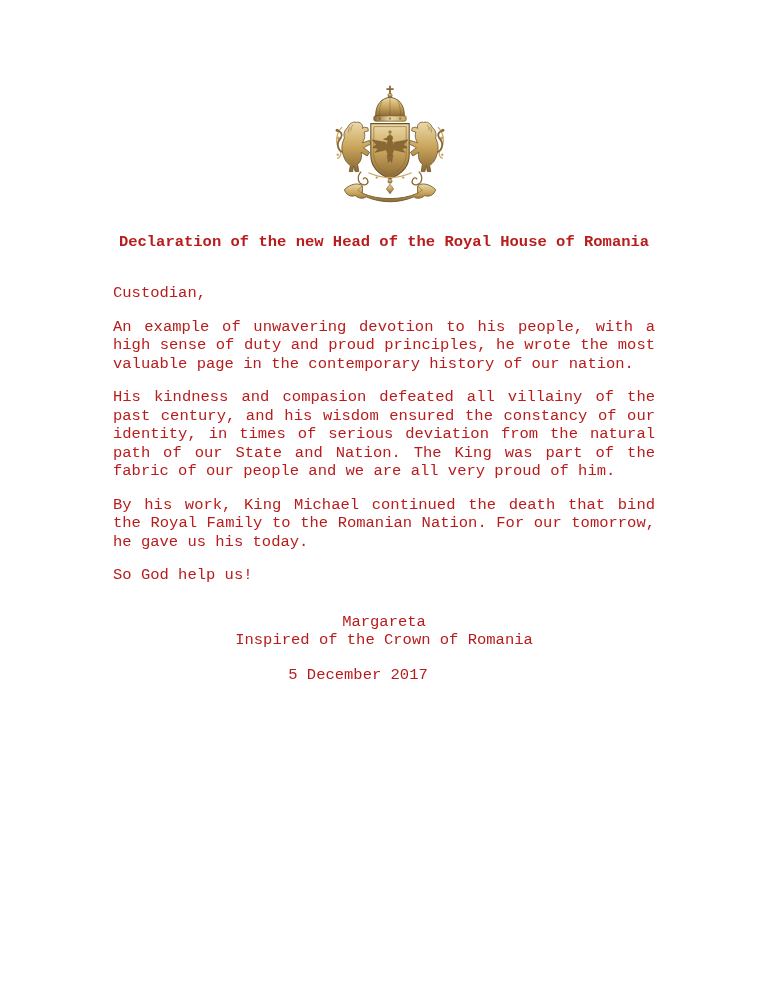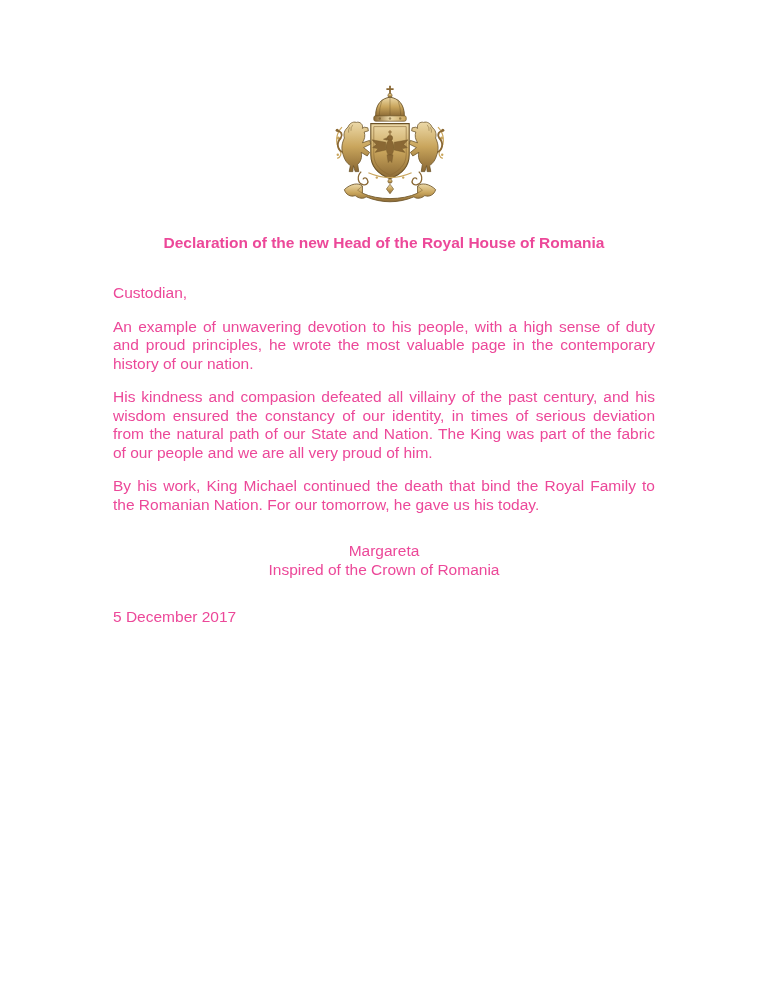--- a/index.html
+++ b/index.html
@@ -6,22 +6,22 @@
     --gold-light:#ecd9a8;
     --gold-mid:#c9a55c;
     --gold-dark:#8a6834;
     --gold-outline:#6b5226;
   }
   html,body{margin:0;padding:0;background:#ffffff;}
   .page{
     position:relative;
     width:768px;height:994px;
     background:#ffffff;
-    font-family:Liberation Sans, sans-serif;
-    color:#ec4899;
+    font-family:Liberation Mono, monospace;
+    color:#b91c1c;
     overflow:hidden;
     margin:0 auto;
   }
   .emblem{
     position:absolute;
     top:84px;left:324px;
     width:132px;height:132px;
   }
   .doc-title{
     position:absolute;
@@ -39,22 +39,22 @@
   .body-text p{margin:0 0 15px 0;}
   .body-text p.salutation{text-align:left;}
   .body-text p.justify{text-align:justify;}
   .body-text p.closing{margin-bottom:0;text-align:left;}
   .signature-block{
     margin-top:28px;
     text-align:center;
   }
   .signature-block div{line-height:18.5px;}
   .date-line{
-    margin-top:29px;
-    text-align:left;
+    margin-top:16px;
+    text-align:center;
     padding-right:52px;
     line-height:18.5px;
   }
   .lion-tail,.thin-orn{fill:none;}
 </style>
 </head>
 <body>
 
 <div class="page">
 
@@ -151,20 +151,21 @@
     </g>
   </svg>
 
   <h1 class="doc-title">Declaration of the new Head of the Royal House of Romania</h1>
 
   <div class="body-text">
     <p class="salutation">Custodian,</p>
     <p class="justify">An example of unwavering devotion to his people, with a high sense of duty and proud principles, he wrote the most valuable page in the contemporary history of our nation.</p>
     <p class="justify">His kindness and compasion defeated all villainy of the past century, and his wisdom ensured the constancy of our identity, in times of serious deviation from the natural path of our State and Nation. The King was part of the fabric of our people and we are all very proud of him.</p>
     <p class="justify">By his work, King Michael continued the death that bind the Royal Family to the Romanian Nation. For our tomorrow, he gave us his today.</p>
+    <p class="closing">So God help us!</p>
 
     <div class="signature-block">
       <div>Margareta</div>
       <div>Inspired of the Crown of Romania</div>
     </div>
 
     <div class="date-line">5 December 2017</div>
   </div>
 
 </div>

